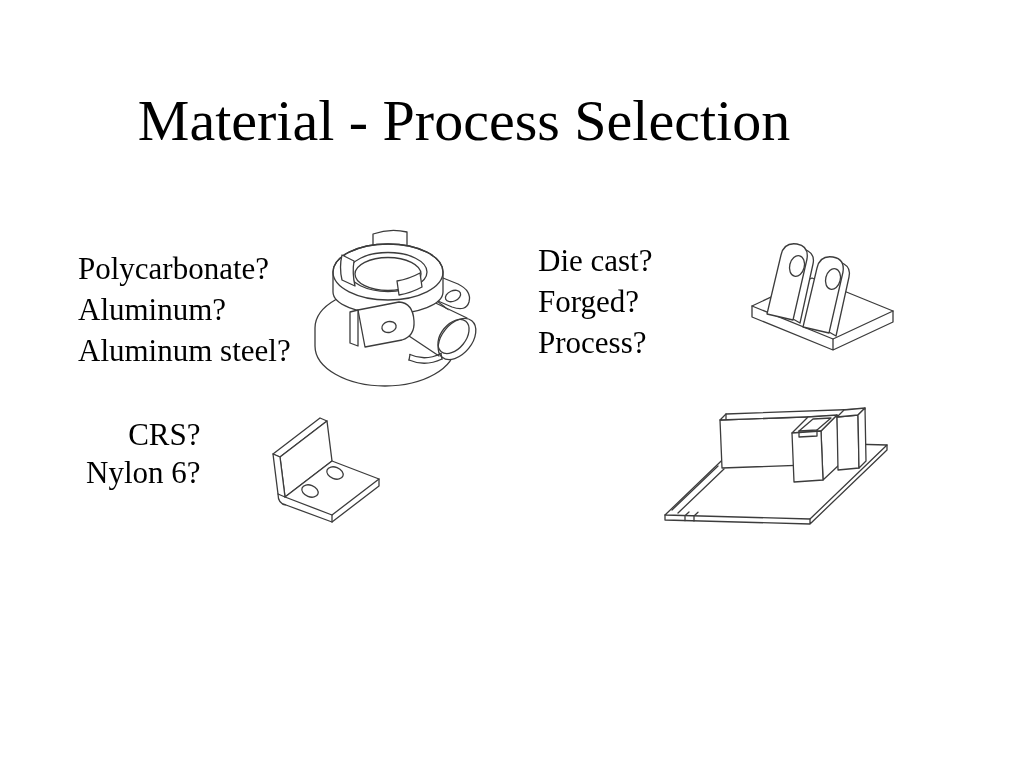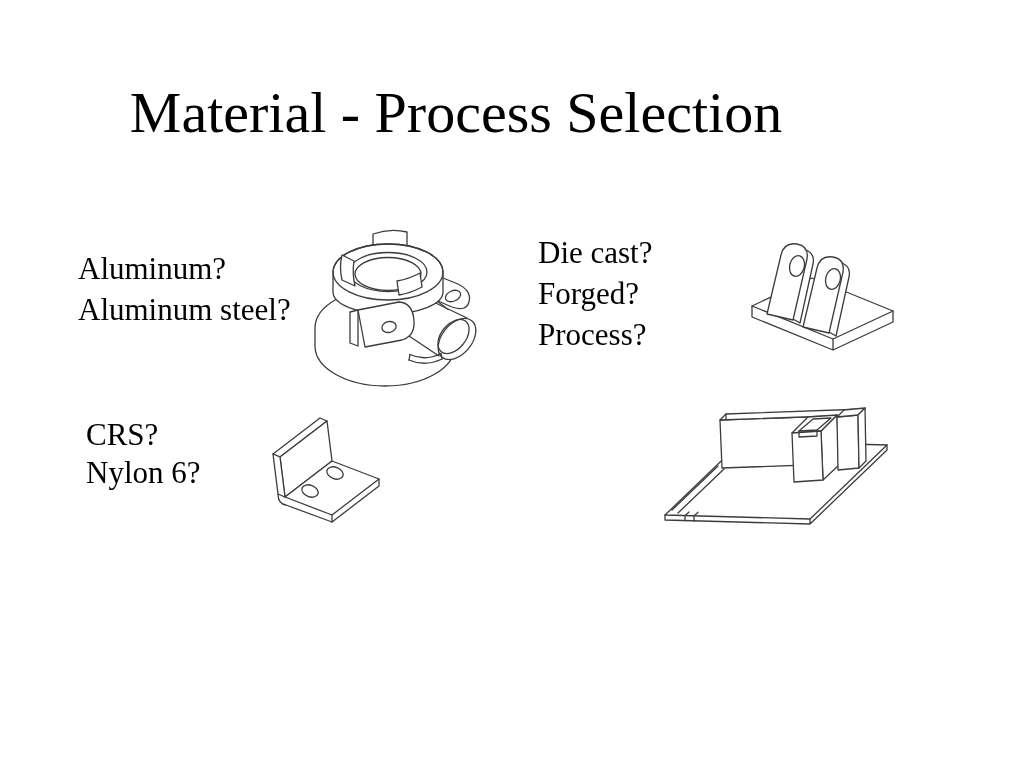--- a/index.html
+++ b/index.html
@@ -8,30 +8,30 @@
     width:1024px;height:768px;
     background:#ffffff;
     overflow:hidden;
     font-family:"Liberation Serif","DejaVu Serif",serif;
     color:#000;
   }
   .title{
     position:absolute;left:0;top:78px;width:912px;
     text-align:center;
     font-size:58px;line-height:1.2;
-    font-weight:400;margin:0;
+    font-weight:400;margin:8px;
     white-space:nowrap;
   }
   .qlist{position:absolute;font-size:31px;}
   .qlist .line{white-space:nowrap;}
   .list-top-left{left:78px;top:248px;}
   .list-top-left .line,.list-processes .line{line-height:41px;height:41px;}
-  .list-processes{left:538px;top:232px;}
+  .list-processes{left:538px;top:240px;}
   .list-bottom-left{left:86px;top:416px;}
-  .list-bottom-left .line{line-height:38px;height:38px;}
+  .list-bottom-left .line{line-height:38px;height:38px;text-align:right;}
   .citation{
     position:absolute;left:10px;top:730px;
     font-size:17.5px;line-height:1.3;white-space:nowrap;
   }
   .citation sup{font-size:11px;vertical-align:super;line-height:0;}
   .fig{position:absolute;}
   .fig path,.fig ellipse,.fig polygon,.fig line{
     stroke:#3c3c3c;stroke-width:1.3;fill:none;
     stroke-linecap:round;stroke-linejoin:round;
   }
@@ -39,20 +39,21 @@
   .fig .nf{stroke:none;fill:#ffffff;}
 </style>
 </head>
 <body>
 
 <div class="slide">
 
   <h1 class="title">Material - Process Selection</h1>
 
   <div class="qlist list-top-left">
+    <div class="line">Polycarbonate?</div>
     <div class="line">Aluminum?</div>
     <div class="line">Aluminum steel?</div>
   </div>
 
   <div class="qlist list-processes">
     <div class="line">Die cast?</div>
     <div class="line">Forged?</div>
     <div class="line">Process?</div>
   </div>
 

